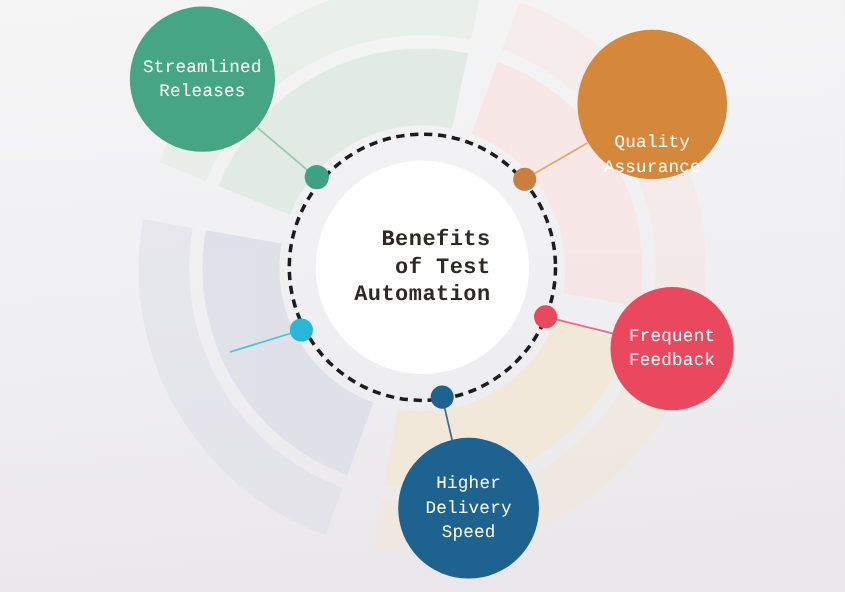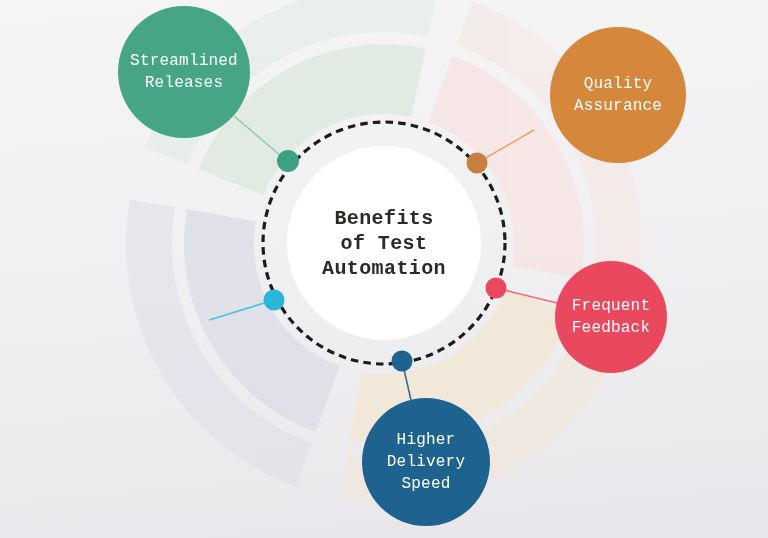--- a/index.html
+++ b/index.html
@@ -14,21 +14,21 @@
     position:absolute;border-radius:50%;
     display:flex;align-items:center;justify-content:center;
     text-align:center;
   }
   .node .lbl{
     color:#fff;font-size:16px;line-height:1.38;white-space:pre-line;
     letter-spacing:.2px;width:100%;
   }
   .center-label{
     position:absolute;left:285px;top:146px;width:198px;height:194px;
-    display:flex;align-items:center;justify-content:center;text-align:center;
+    display:flex;align-items:center;justify-content:center;text-align:right;
   }
   .center-label .lbl{
     font-size:20px;line-height:25px;font-weight:bold;color:#2d2925;
     white-space:pre-line;letter-spacing:.4px;
   }
 </style>
 </head>
 <body>
 
 <div class="stage">
@@ -64,21 +64,21 @@
     <circle cx="496" cy="288" r="10.5" fill="#e9485f"></circle>
     <circle cx="402" cy="361" r="10.5" fill="#1e628f"></circle>
     <circle cx="274" cy="300" r="10.5" fill="#29b6d8"></circle>
   </svg>
 
   <div class="node" style="left: 118px; top: 6px; width: 132px; height: 132px; background: rgb(70, 165, 133);">
     <div class="lbl">Streamlined
 Releases</div>
   </div>
 
-  <div class="node" style="left: 550px; top: 27px; width: 136px; height: 136px; background: rgb(213, 135, 60);">
+  <div class="node" style="left: 525px; top: 27px; width: 136px; height: 136px; background: rgb(213, 135, 60); align-items: flex-end;">
     <div class="lbl">Quality
 Assurance</div>
   </div>
 
   <div class="node" style="left: 555px; top: 261px; width: 112px; height: 112px; background: rgb(233, 72, 95); justify-content: center;">
     <div class="lbl">Frequent
 Feedback</div>
   </div>
 
   <div class="node" style="left: 362px; top: 398px; width: 128px; height: 128px; background: rgb(30, 98, 143);">

